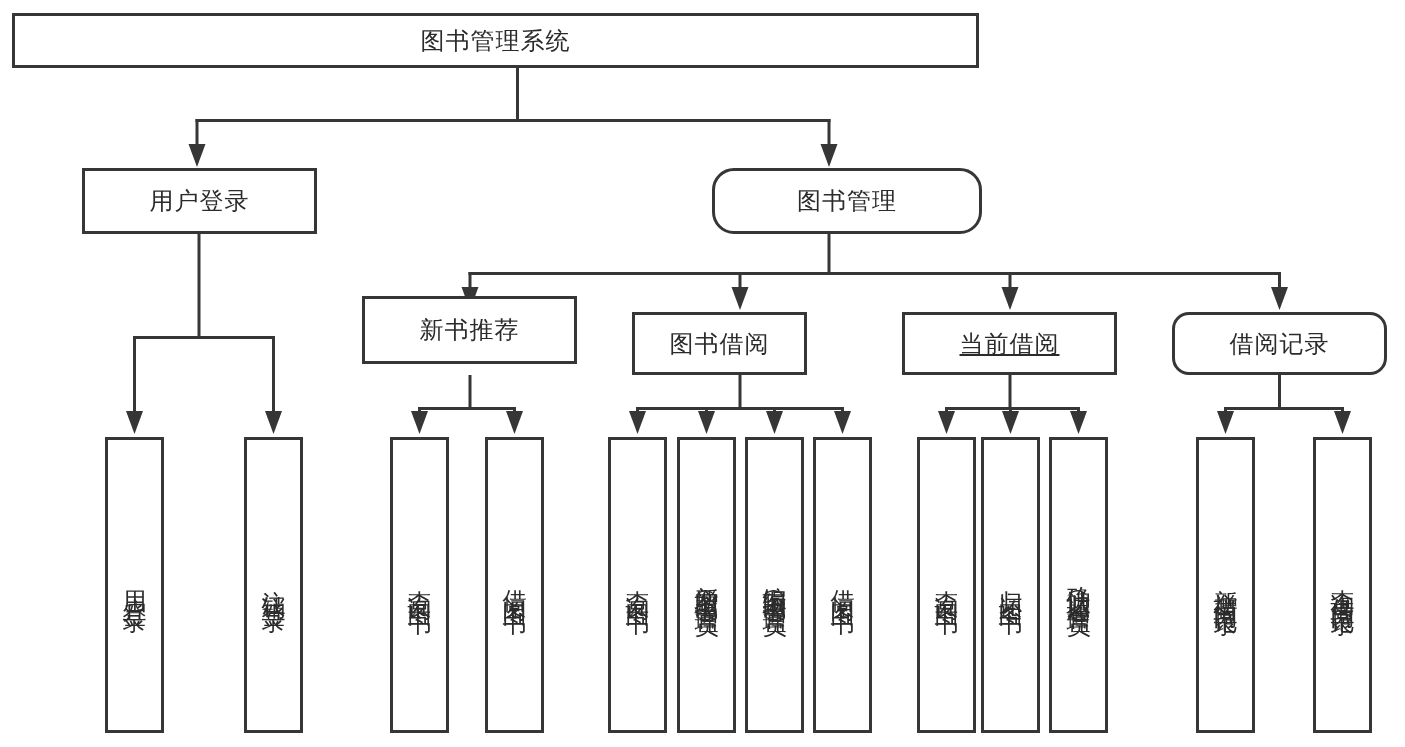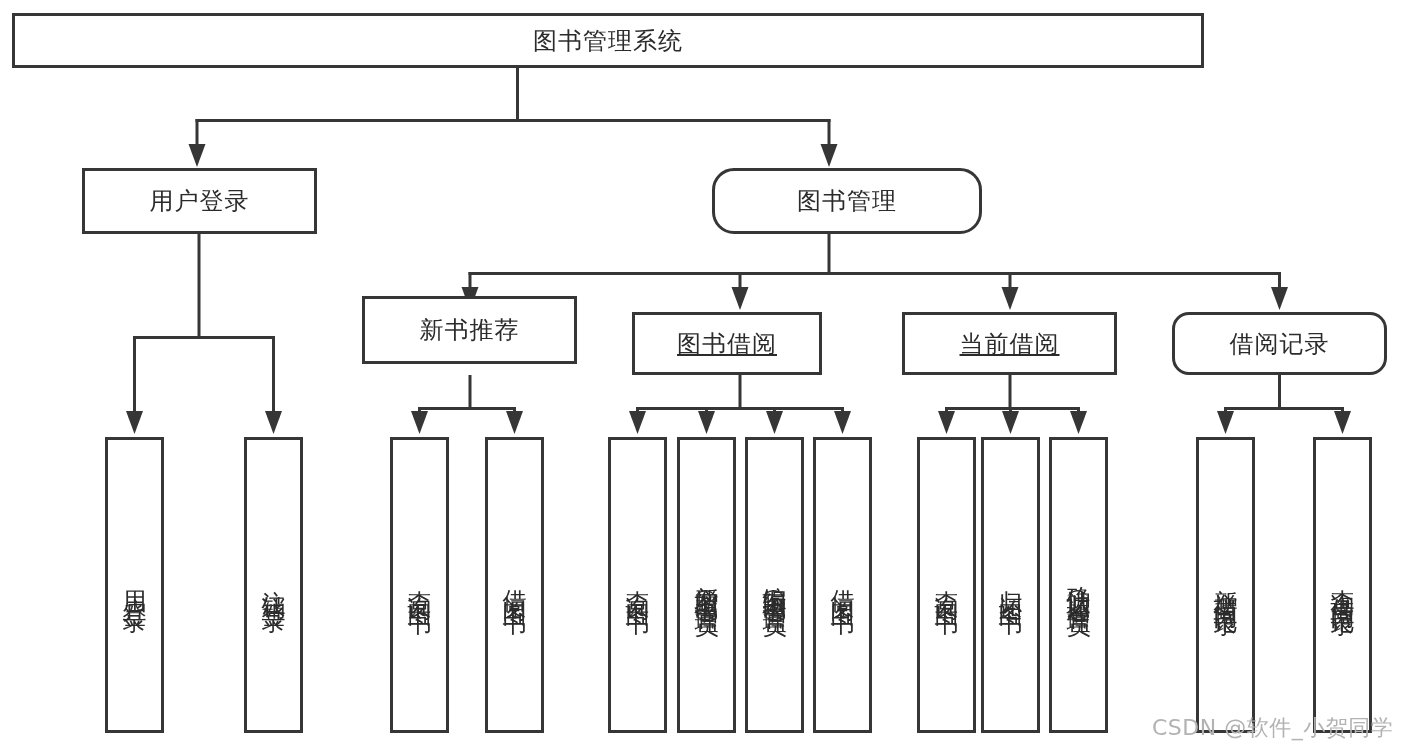--- a/index.html
+++ b/index.html
@@ -123,35 +123,35 @@
     <g>
       <path d="M1279.5 375 V410"></path>
       <path d="M1224 408.5 H1344"></path>
       <path d="M1225.5 407 V414"></path>
       <path d="M1342.5 407 V414"></path>
       <use href="#arr" x="1225.5" y="434"></use>
       <use href="#arr" x="1342.5" y="434"></use>
     </g>
   </svg>
 
-  <div class="box" style="left:12px; top:13px; width:1192px; height:55px;">
+  <div class="box" style="left:12px; top:13px; width:967px; height:55px;">
     <span class="hlabel">图书管理系统</span>
   </div>
 
   <div class="box" style="left:82px; top:168px; width:235px; height:66px;">
     <span class="hlabel">用户登录</span>
   </div>
   <div class="box" style="left:712px; top:168px; width:270px; height:66px;border-radius:22px;">
     <span class="hlabel">图书管理</span>
   </div>
 
   <div class="box" style="left:362px; top:296px; width:215px; height:68px;">
     <span class="hlabel">新书推荐</span>
   </div>
-  <div class="box" style="left:632px; top:312px; width:190px; height:63px;text-decoration:underline;">
+  <div class="box" style="left:632px; top:312px; width:175px; height:63px;">
     <span class="hlabel">图书借阅</span>
   </div>
   <div class="box" style="left:902px; top:312px; width:215px; height:63px;text-decoration:underline;">
     <span class="hlabel">当前借阅</span>
   </div>
   <div class="box" style="left:1172px; top:312px; width:215px; height:63px;border-radius:17px;">
     <span class="hlabel">借阅记录</span>
   </div>
 
   <div class="box" style="left:105px; top:437px; width:59px; height:296px;">
@@ -191,15 +191,14 @@
     <span class="vlabel" style="letter-spacing:4px;">确认归还（管理员）</span>
   </div>
 
   <div class="box" style="left:1196px; top:437px; width:59px; height:296px;">
     <span class="vlabel" style="letter-spacing:5px;">新增借阅记录</span>
   </div>
   <div class="box" style="left:1313px; top:437px; width:59px; height:296px;">
     <span class="vlabel" style="letter-spacing:5px;">查询借阅记录</span>
   </div>
 
-  <div class="watermark">CSDN @软件_小贺同学</div>
 
 </div>
 
 </body></html>

